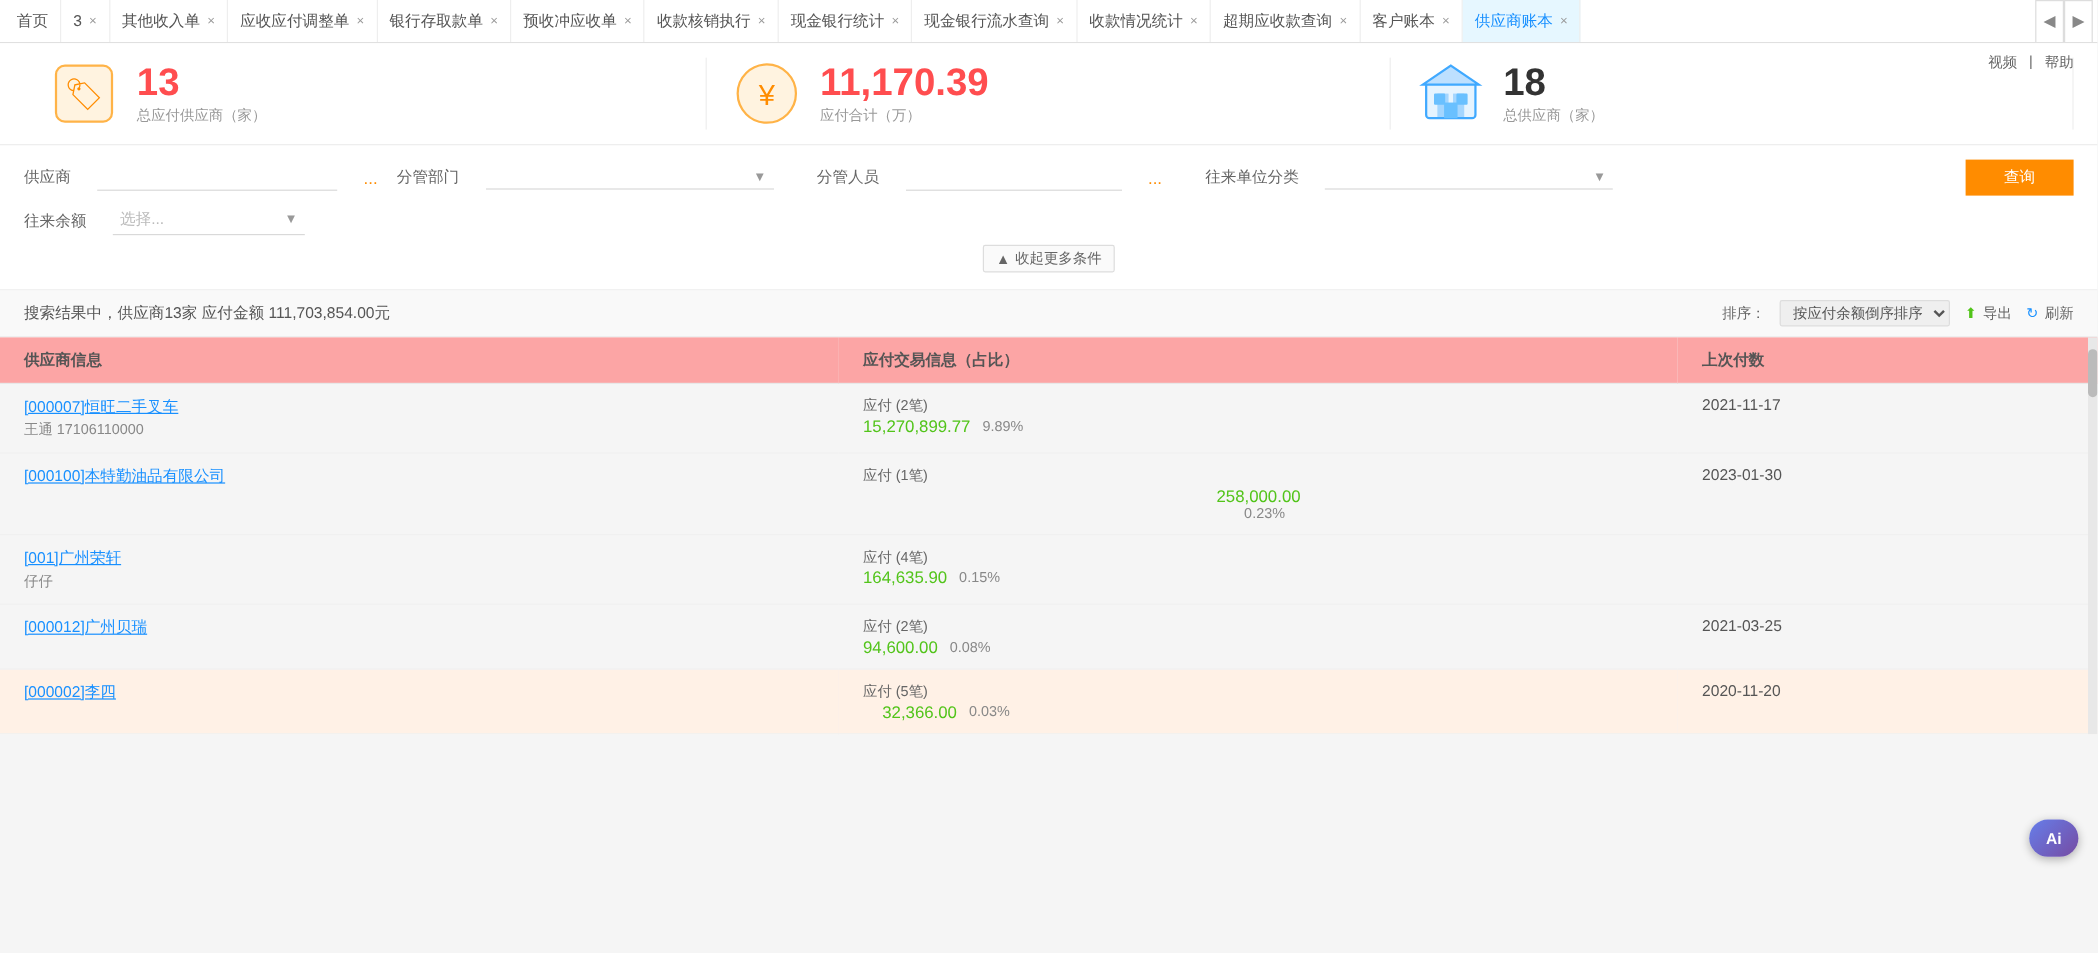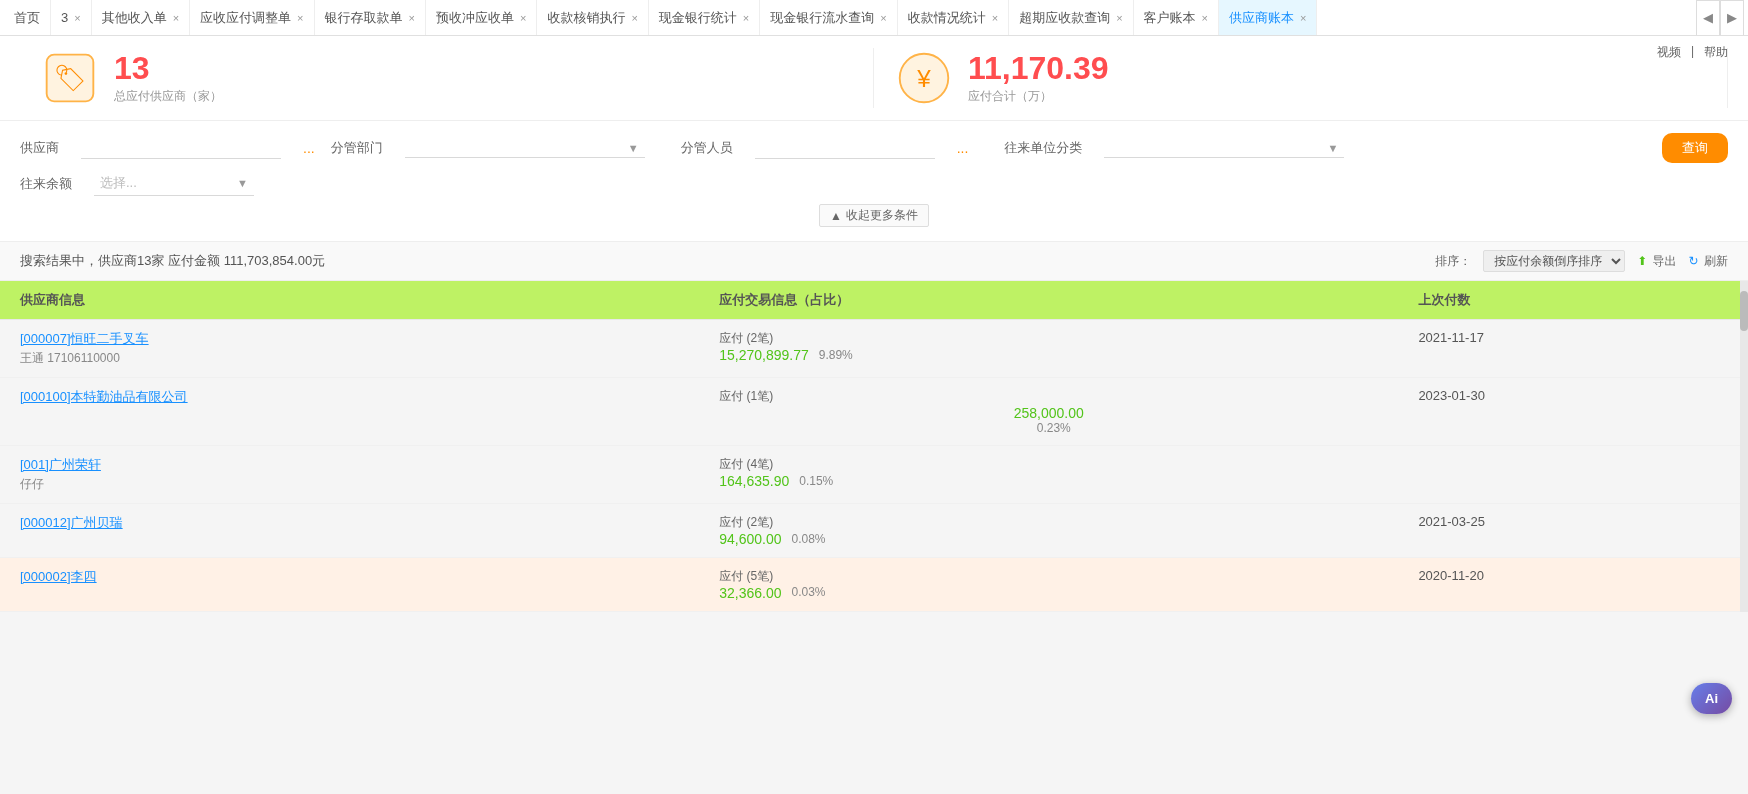--- a/index.html
+++ b/index.html
@@ -114,22 +114,22 @@
       justify-content: space-between;
       cursor: pointer;
     }
     .filter-select-wide { width: 240px; }
     .dots-icon { color: #ff8c00; font-size: 14px; cursor: pointer; }
     .chevron-down { color: #999; font-size: 11px; }
     .query-btn {
       background: #ff8c00;
       color: #fff;
       border: none;
-      padding: 6px 20px;
-      border-radius: 10px;
+      padding: 6px 32px;
+      border-radius: 0;
       cursor: pointer;
       font-size: 13px;
       margin-left: auto;
     }
     .collapse-btn {
       display: flex;
       align-items: center;
       justify-content: center;
       gap: 4px;
       color: #666;
@@ -170,21 +170,21 @@
       color: #555;
       cursor: pointer;
     }
     .action-icon { color: #52c41a; margin-right: 2px; }
     .action-icon-blue { color: #1890ff; margin-right: 2px; }
     .data-table {
       width: 100%;
       border-collapse: collapse;
     }
     .data-table thead tr {
-      background: #bef264;
+      background: #fca5a5;
       border-bottom: 1px solid #e8e8e8;
     }
     .data-table thead th {
       padding: 10px 20px;
       text-align: left;
       font-weight: 600;
       font-size: 13px;
       color: #555;
     }
     .data-table tbody tr {
@@ -323,20 +323,37 @@
         <circle cx="30" cy="30" r="26" fill="#fff3e0" stroke="#ffb347" stroke-width="2"></circle>
         <text x="30" y="40" text-anchor="middle" font-size="26" fill="#ff8c00">¥</text>
       </svg>
     </div>
     <div class="summary-text">
       <div class="big-num">11,170.39</div>
       <div class="label">应付合计（万）</div>
     </div>
   </div>
 
+  <div class="summary-card">
+    <div class="summary-icon">
+      <svg viewBox="0 0 60 60" fill="none">
+        <rect x="8" y="20" width="44" height="32" rx="3" fill="#e6f4ff" stroke="#40a9ff" stroke-width="2"></rect>
+        <rect x="18" y="30" width="10" height="22" fill="#40a9ff" opacity="0.4"></rect>
+        <rect x="32" y="30" width="10" height="22" fill="#40a9ff" opacity="0.4"></rect>
+        <polygon points="5,22 30,5 55,22" fill="#bde0ff" stroke="#40a9ff" stroke-width="2"></polygon>
+        <rect x="24" y="38" width="12" height="14" fill="#69c0ff"></rect>
+        <rect x="15" y="30" width="10" height="10" rx="1" fill="#69c0ff"></rect>
+        <rect x="35" y="30" width="10" height="10" rx="1" fill="#69c0ff"></rect>
+      </svg>
+    </div>
+    <div class="summary-text">
+      <div class="big-num" style="color:#333;">18</div>
+      <div class="label">总供应商（家）</div>
+    </div>
+  </div>
 
   <div class="summary-top-right">
     <span>视频</span>
     <span class="divider-v">|</span>
     <span>帮助</span>
   </div>
 </div>
 
 <div class="filter-area">
   <div class="filter-row">
@@ -459,21 +476,21 @@
               <span class="amount-green">94,600.00</span>
               <span class="percent-text">0.08%</span>
             </div>
           </td>
           <td class="date-text">2021-03-25</td>
         </tr>
         <tr class="highlighted">
           <td><a class="supplier-link">[000002]李四</a></td>
           <td>
             <div class="amount-label">应付 (5笔)</div>
-            <div style="display: flex; align-items: flex-start;">
+            <div style="display: flex; align-items: center; margin-left: 16px;">
               <span class="amount-green">32,366.00</span>
               <span class="percent-text">0.03%</span>
             </div>
           </td>
           <td class="date-text">2020-11-20</td>
         </tr>
       </tbody>
   </table>
   <div class="right-scrollbar">
     <div class="right-scrollbar-thumb"></div>

